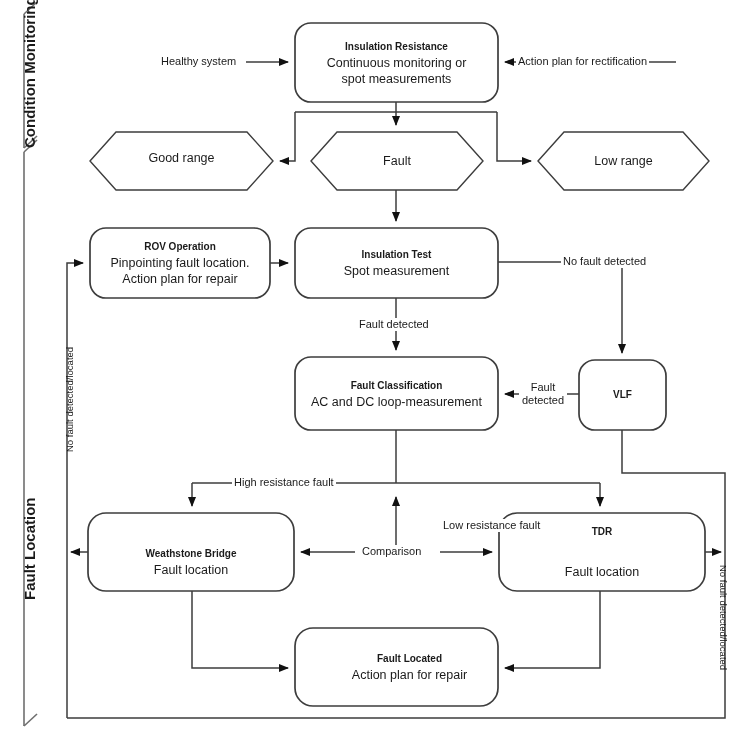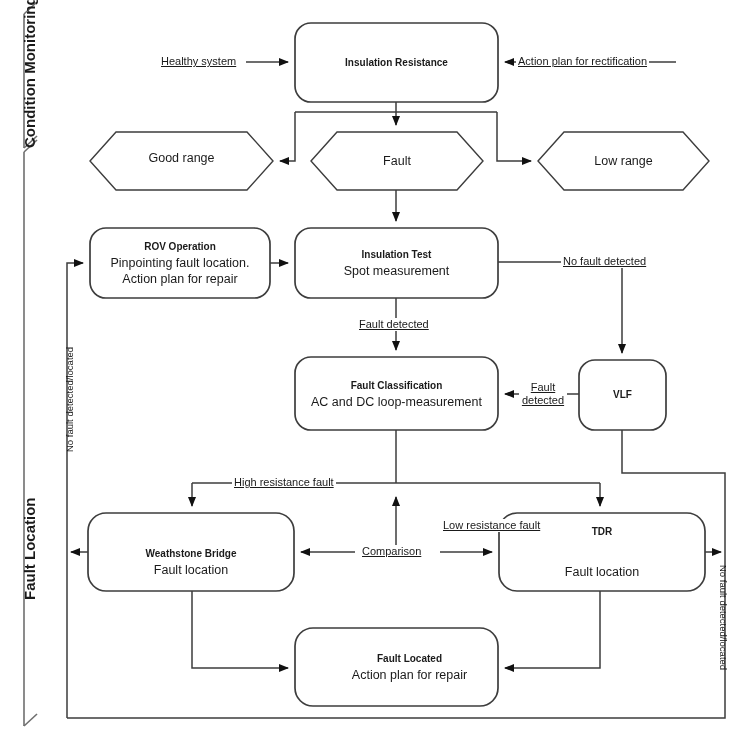--- a/index.html
+++ b/index.html
@@ -4,21 +4,21 @@
 <style>
   html,body{margin:0;padding:0;background:#ffffff;}
   body{width:738px;height:734px;font-family:"Liberation Sans",sans-serif;overflow:hidden;}
   #canvas{position:relative;width:738px;height:734px;background:#fff;}
   svg{position:absolute;top:0;left:0;width:738px;height:734px;}
   .node-text{position:absolute;display:flex;flex-direction:column;align-items:center;justify-content:center;
              text-align:center;color:#1a1a1a;pointer-events:none;}
   .nt-title{font-weight:bold;font-size:10px;line-height:16px;}
   .nt-sub{font-size:12.5px;line-height:16px;}
   .edge-label{position:absolute;font-size:11px;color:#1a1a1a;white-space:nowrap;background:#fff;
-              padding:0 2px;line-height:13px;text-decoration:underline;}
+              padding:0 2px;line-height:13px;}
   .edge-label.two{white-space:normal;text-align:center;line-height:13px;}
   .band-label{position:absolute;font-weight:bold;font-size:15px;color:#1a1a1a;white-space:nowrap;
               transform-origin:0 0;}
   .side-label{position:absolute;font-size:9.5px;color:#1a1a1a;white-space:nowrap;transform-origin:0 0;}
 </style>
 </head>
 <body>
 
 <div id="canvas">
 
@@ -108,20 +108,22 @@
       <path d="M396,552 L396,497" marker-end="url(#ah)"></path>
 
       <path d="M192,591 L192,668 L288,668" marker-end="url(#ah)"></path>
 
       <path d="M600,591 L600,668 L505,668" marker-end="url(#ah)"></path>
     </g>
   </svg>
 
   <div class="node-text" style="left:295px;top:23px;width:203px;height:79px;">
     <span class="nt-title">Insulation Resistance</span>
+    <span class="nt-sub" style="white-space:pre-line;">Continuous monitoring or
+spot measurements</span>
   </div>
 
   <div class="node-text" style="left:90px;top:132px;width:183px;height:52px;">
     <span class="nt-sub">Good range</span>
   </div>
 
   <div class="node-text" style="left:311px;top:132px;width:172px;height:58px;">
     <span class="nt-sub">Fault</span>
   </div>
 

